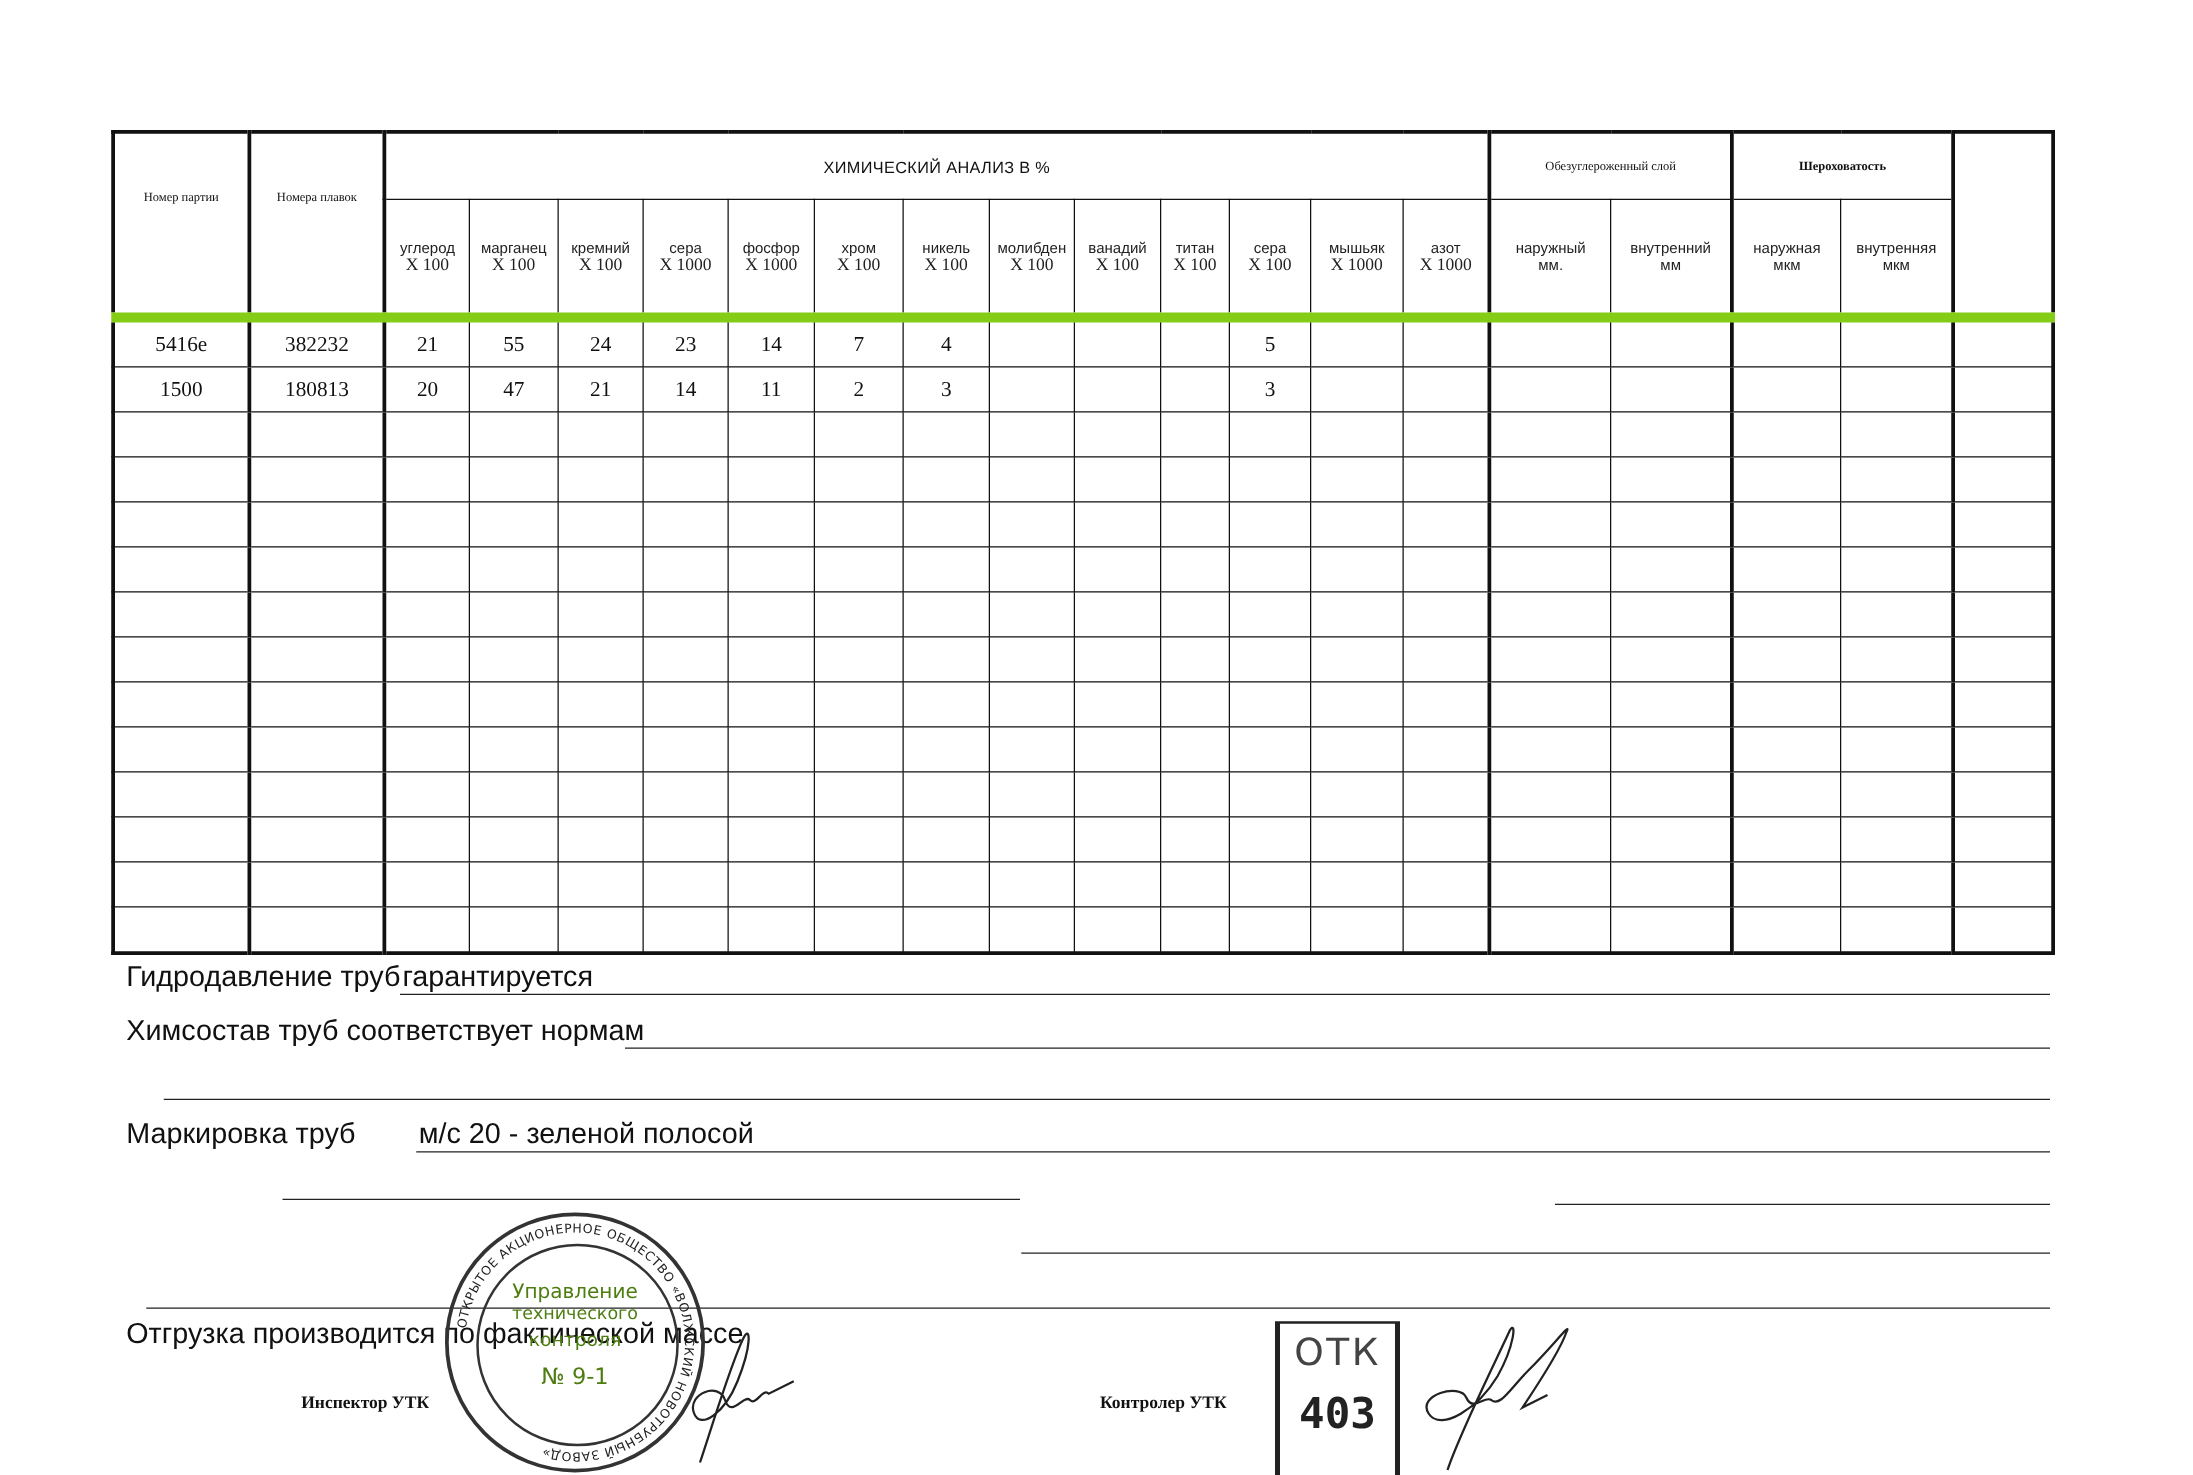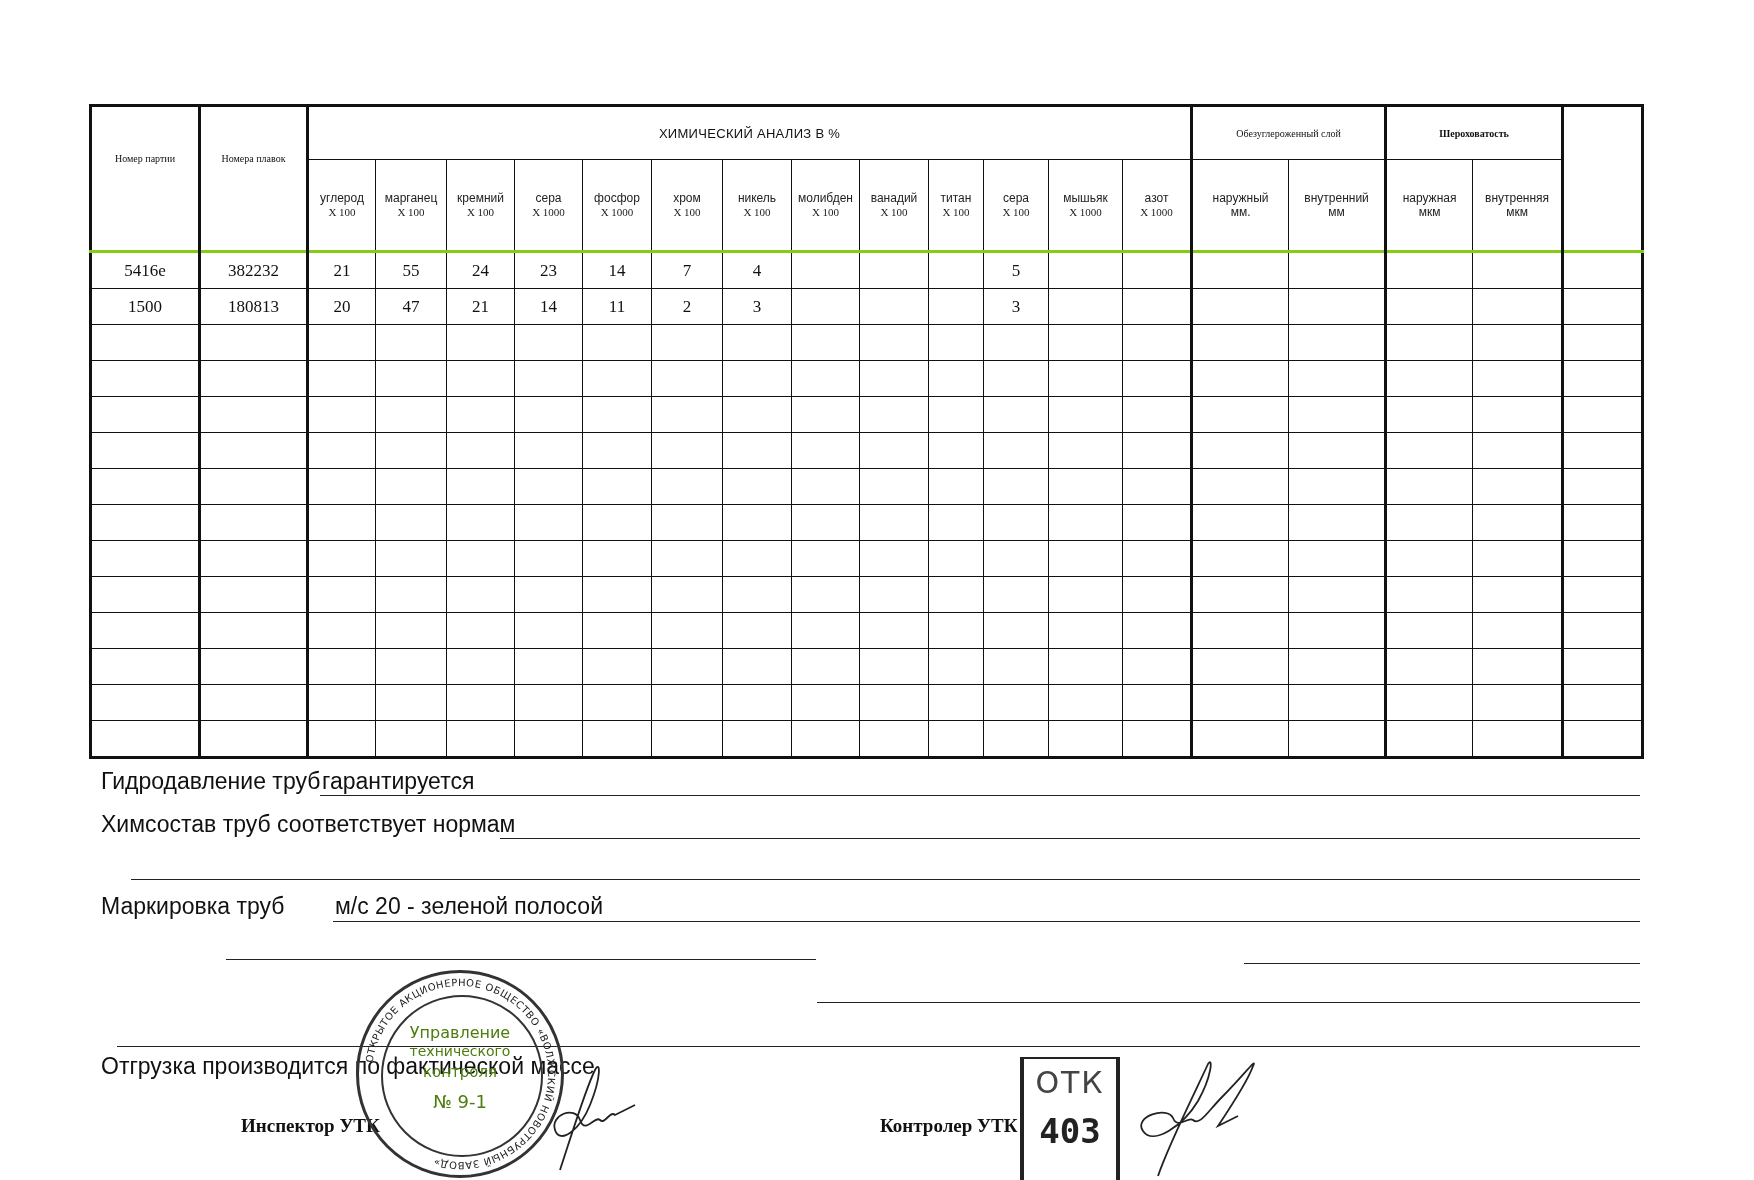--- a/index.html
+++ b/index.html
@@ -5,27 +5,27 @@
   html, body { margin:0; padding:0; background:#fff; }
   body { width:1754px; height:1180px; position:relative; overflow:hidden; font-family:"Liberation Serif", serif; color:#111; }
   .abs { position:absolute; }
   table.grid { position:absolute; left:89px; top:104px; width:1552px; border-collapse:collapse; table-layout:fixed; }
   table.grid td, table.grid th { border:1.5px solid #111; padding:0; text-align:center; vertical-align:middle; font-weight:normal; }
   table.grid .thick-r { border-right:3px solid #111; }
   table.grid { border:3px solid #111; }
   .hdr { font-family:"Liberation Sans", sans-serif; font-size:12px; line-height:14px; font-weight:bold; color:#222; }
   .hdr-big { font-family:"Liberation Sans", sans-serif; font-size:13px; font-weight:bold; letter-spacing:0.3px; }
   .hdr-serif { font-family:"Liberation Serif", serif; font-size:10px; line-height:15px; }
-  .unit { font-family:"Liberation Serif", serif; font-size:11px; font-weight:normal; }
+  .unit { font-family:"Liberation Serif", serif; font-size:14px; font-weight:normal; }
   .cell { font-family:"Liberation Serif", serif; font-size:17px; height:35px; }
   tr.hrow1 th { height:52px; }
   tr.hrow2 th { height:90px; }
   .line-label { font-size:23px; font-family:Liberation Sans, sans-serif; }
   .uline { position:absolute; border-bottom:1.6px solid #222; height:0; }
-  .bold-sig { font-weight:bold; font-size:19px; font-family:"Liberation Serif", serif; }
+  .bold-sig { font-weight:bold; font-size:14px; font-family:"Liberation Serif", serif; }
   .stamp-round { position:absolute; left:356px; top:970px; width:208px; height:208px; border-radius:50%; border:3px solid #333; box-sizing:border-box; }
   .stamp-round .inner { position:absolute; left:22px; top:22px; width:158px; height:158px; border-radius:50%; border:2px solid #333; }
   .stamp-txt { position:absolute; width:100%; text-align:center; font-family:"DejaVu Sans", sans-serif; color:#4d7c0f; }
   .stamp-sq { position:absolute; left:1020px; top:1057px; width:100px; height:134px; border-left:4px solid #222; border-right:4px solid #222; border-top:2px solid #222; border-bottom:2px solid #222; box-sizing:border-box; }
 </style>
 </head>
 <body>
 
 <table class="grid">
   <colgroup>
@@ -73,21 +73,21 @@
       <th class="hdr"><span>сера</span><br><span class="unit">Х 100</span></th>
       <th class="hdr"><span>мышьяк</span><br><span class="unit">Х 1000</span></th>
       <th class="hdr thick-r"><span>азот</span><br><span class="unit">Х 1000</span></th>
       <th class="hdr"><span>наружный</span><br><span class="unit" style="font-family:'Liberation Sans',sans-serif;font-size:12px;">мм.</span></th>
       <th class="hdr thick-r"><span>внутренний</span><br><span class="unit" style="font-family:'Liberation Sans',sans-serif;font-size:12px;">мм</span></th>
       <th class="hdr"><span>наружная</span><br><span class="unit" style="font-family:'Liberation Sans',sans-serif;font-size:12px;">мкм</span></th>
       <th class="hdr thick-r"><span>внутренняя</span><br><span class="unit" style="font-family:'Liberation Sans',sans-serif;font-size:12px;">мкм</span></th>
     </tr>
   </thead>
   <tbody id="tbody">
-    <tr style="border-top:3px solid #84cc16;">
+    <tr style="border-top:8px solid #84cc16;">
       <td class="cell thick-r">5416е</td>
       <td class="cell thick-r">382232</td>
       <td class="cell">21</td>
       <td class="cell">55</td>
       <td class="cell">24</td>
       <td class="cell">23</td>
       <td class="cell">14</td>
       <td class="cell">7</td>
       <td class="cell">4</td>
       <td class="cell"></td>

